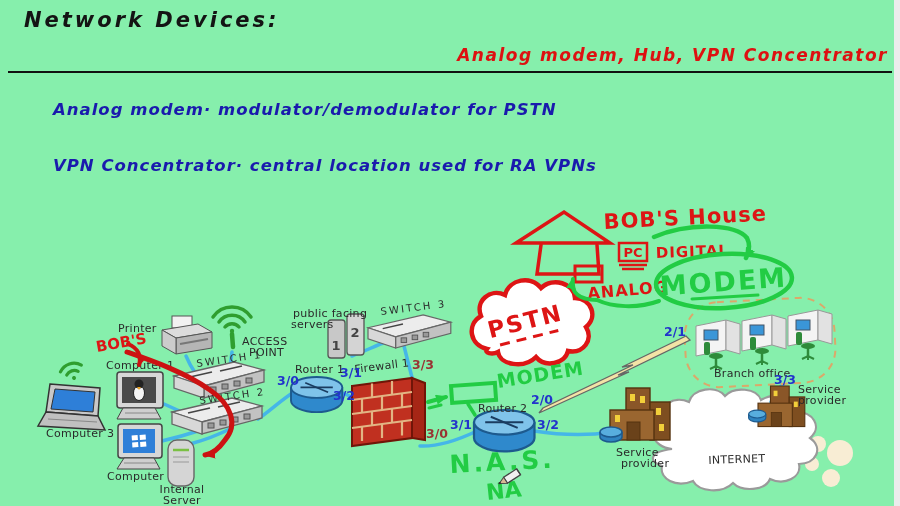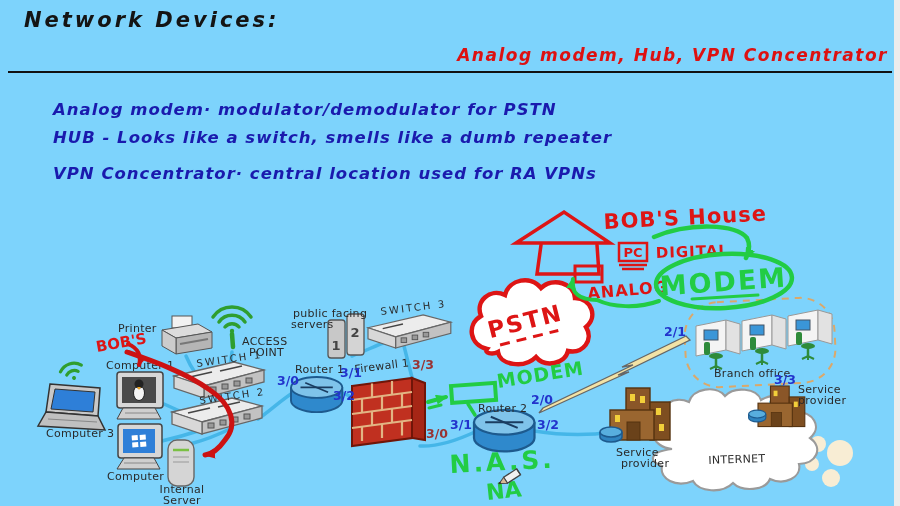--- a/index.html
+++ b/index.html
@@ -1,44 +1,43 @@
 <!DOCTYPE html>
 <html><head>
 <meta charset="utf-8">
 <style>
   html,body{margin:0;padding:0;background:#fff;}
-  .stage{position:relative;width:900px;height:506px;background:#7dd3fc;overflow:hidden;
+  .stage{position:relative;width:900px;height:506px;background:#86efac;overflow:hidden;
          font-family:"DejaVu Sans",sans-serif;}
   .hdr-title{position:absolute;left:24px;top:8px;font:italic 700 21px "DejaVu Sans",sans-serif;
              color:#141414;letter-spacing:3px;white-space:nowrap;}
   .hdr-sub{position:absolute;right:12px;top:45px;font:italic 700 17px "DejaVu Sans",sans-serif;
            color:#dd1111;letter-spacing:1.5px;white-space:nowrap;}
   .hdr-rule{position:absolute;left:8px;right:8px;top:71px;height:2px;background:#111;}
   .note{position:absolute;left:33px;font:italic 700 16.5px "DejaVu Sans",sans-serif;
         color:#1a1aad;letter-spacing:1px;white-space:nowrap;margin-left:20px;}
-  .n1{top:100px}.n2{top:128px}.n3{top:164px}
+  .n1{top:100px}.n2{top:128px}.n3{top:156px}
   svg{position:absolute;left:0;top:0;}
   svg text{font-family:"DejaVu Sans",sans-serif;}
   .lbl{font-size:11px;fill:#2a2a2a;letter-spacing:.3px;}
   .sw{font-size:10px;fill:#2a2a2a;letter-spacing:2.2px;}
   .port{font-size:12.5px;font-weight:700;fill:#2233cc;}
   .maroon{fill:#993333;}
   .redh{fill:#dd1515;font-weight:700;}
   .greenh{fill:#22cc44;font-weight:700;}
   .num{font-size:13px;font-weight:700;fill:#444;}
 </style>
 </head>
 <body>
 
 <div class="stage">
   <div class="hdr-title">Network Devices:</div>
   <div class="hdr-sub">Analog modem, Hub, VPN Concentrator</div>
   <div class="hdr-rule"></div>
   <div class="note n1">Analog modem· modulator/demodulator for PSTN</div>
-  <div class="note n2">HUB - Looks like a switch, smells like a dumb repeater</div>
   <div class="note n3">VPN Concentrator· central location used for RA VPNs</div>
 
   <svg width="900" height="506" viewBox="0 0 900 506">
     <defs>
       <marker id="mred" markerUnits="userSpaceOnUse" markerWidth="15" markerHeight="13" refX="10" refY="5" orient="auto">
         <path d="M0,0 L12,5 L0,10 Z" fill="#cc1212"></path>
       </marker>
       <marker id="mgreen" markerUnits="userSpaceOnUse" markerWidth="15" markerHeight="13" refX="10" refY="5" orient="auto">
         <path d="M0,0 L12,5 L0,10 Z" fill="#22cc44"></path>
       </marker>

